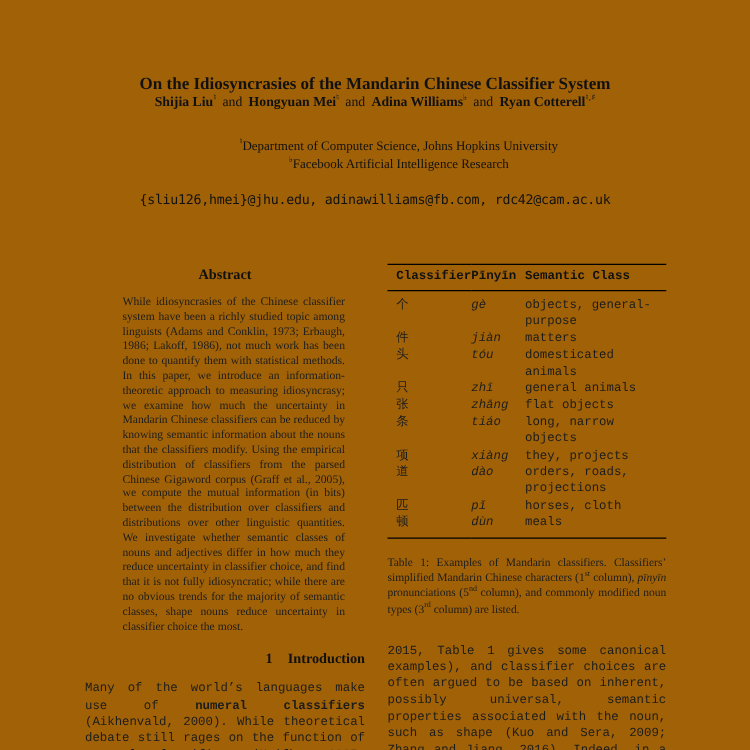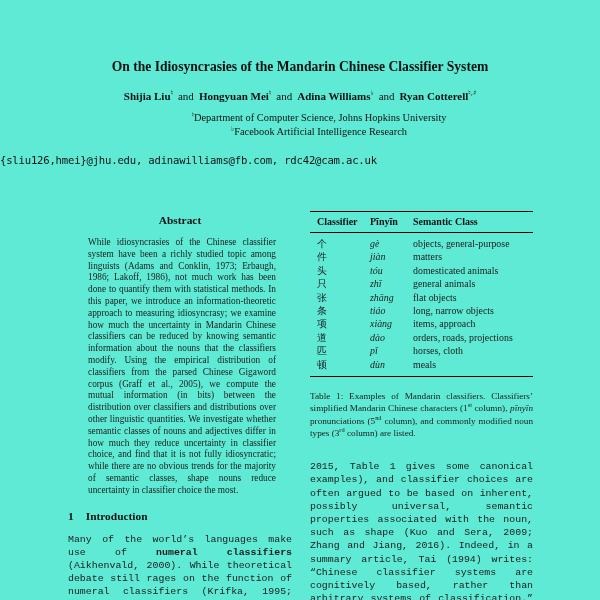--- a/index.html
+++ b/index.html
@@ -1,70 +1,70 @@
 <!DOCTYPE html>
 <html lang="en"><head>
 <meta charset="utf-8">
 <style>
   * { margin:0; padding:0; box-sizing:border-box; }
   html,body { width:600px; height:600px; background:#ffffff; }
   .page {
     position:relative; width:600px; height:600px; overflow:hidden;
-    background:#5eead4; color:#1c1c1c;
+    background:#a16207; color:#1c1c1c;
     font-family:"Liberation Serif","DejaVu Serif",serif;
     -webkit-font-smoothing:antialiased;
   }
   
   .title {
     position:absolute; top:59px; left:0; width:600px;
     text-align:center; font-size:13.6px; font-weight:bold; color:#111;
   }
   .authors {
-    position:absolute; top:90px; left:0; width:600px;
+    position:absolute; top:76px; left:0; width:600px;
     text-align:center; font-size:11px; color:#111;
   }
   .authors .author { font-weight:bold; }
   .authors .and { font-weight:normal; margin:0 5px; }
   sup.affmark {
     font-family:"DejaVu Sans",sans-serif;
     font-size:6.8px; vertical-align:super; line-height:0; font-weight:normal;
   }
   .affils {
     position:absolute; top:111px; left:0; width:600px;
     text-align:center; font-size:10.4px; line-height:13.6px; color:#111;padding-left:38px;
   }
   .emails {
-    position:absolute; top:154px; left:0; width:600px; 
+    position:absolute; top:154px; left:0; width:600px; text-align:center;
     font-family:"DejaVu Sans Mono","Liberation Mono",monospace;
     font-size:10.6px; color:#111; letter-spacing:-0.2px;
   }
   
   .col-left  { position:absolute; left:68px;  top:206px; width:224px; }
   .col-right { position:absolute; left:310px; top:205px; width:223px; }
   .abs-heading {
     text-align:center; font-weight:bold; font-size:11.4px; color:#111;
     margin-top:8px;
   }
   .abs-text {
-    margin:11px 16px 0 20px;
+    margin:11px 16px 0 30px;
     font-size:9.3px; line-height:11.8px; text-align:justify;
     hyphens:auto; -webkit-hyphens:auto;
   }
   .sec-heading {
-    margin-top:13px; font-weight:bold; font-size:11.4px; color:#111;
+    margin-top:13px; font-weight:bold; font-size:11.4px; color:#111;text-align:right;
   }
   .sec-heading .sec-num { margin-right:12px; }
   .body-text {
     margin-top:11px; font-size:9.9px; line-height:13.2px;
     text-align:justify; hyphens:auto;font-family:Liberation Mono, monospace; -webkit-hyphens:auto;
   }
   
   table.tbl1 {
     width:223px; margin-top:6px; border-collapse:collapse;
-    border-top:1.6px solid #000; border-bottom:1.5px solid #000;
+    border-top:1.6px solid #000; border-bottom:1.5px solid #000;font-family:Liberation Mono, monospace;
   }
   table.tbl1 th {
     text-align:left; font-size:10px; font-weight:bold; color:#111;
     padding:4px 0 5px 0; border-bottom:0.8px solid #000;
   }
   table.tbl1 td {
     font-size:9.9px; line-height:13.4px; vertical-align:top; padding:0;
   }
   table.tbl1 tbody tr:first-child td { padding-top:4px; }
   table.tbl1 tbody tr:last-child  td { padding-bottom:5px; }
@@ -148,21 +148,21 @@
             <td>flat objects</td>
           </tr>
         <tr>
             <td class="cjk">条</td>
             <td class="py">tiáo</td>
             <td>long, narrow objects</td>
           </tr>
         <tr>
             <td class="cjk">项</td>
             <td class="py">xiàng</td>
-            <td>items, approach</td>
+            <td>they, projects</td>
           </tr>
         <tr>
             <td class="cjk">道</td>
             <td class="py">dào</td>
             <td>orders, roads, projections</td>
           </tr>
         <tr>
             <td class="cjk">匹</td>
             <td class="py">pǐ</td>
             <td>horses, cloth</td>

